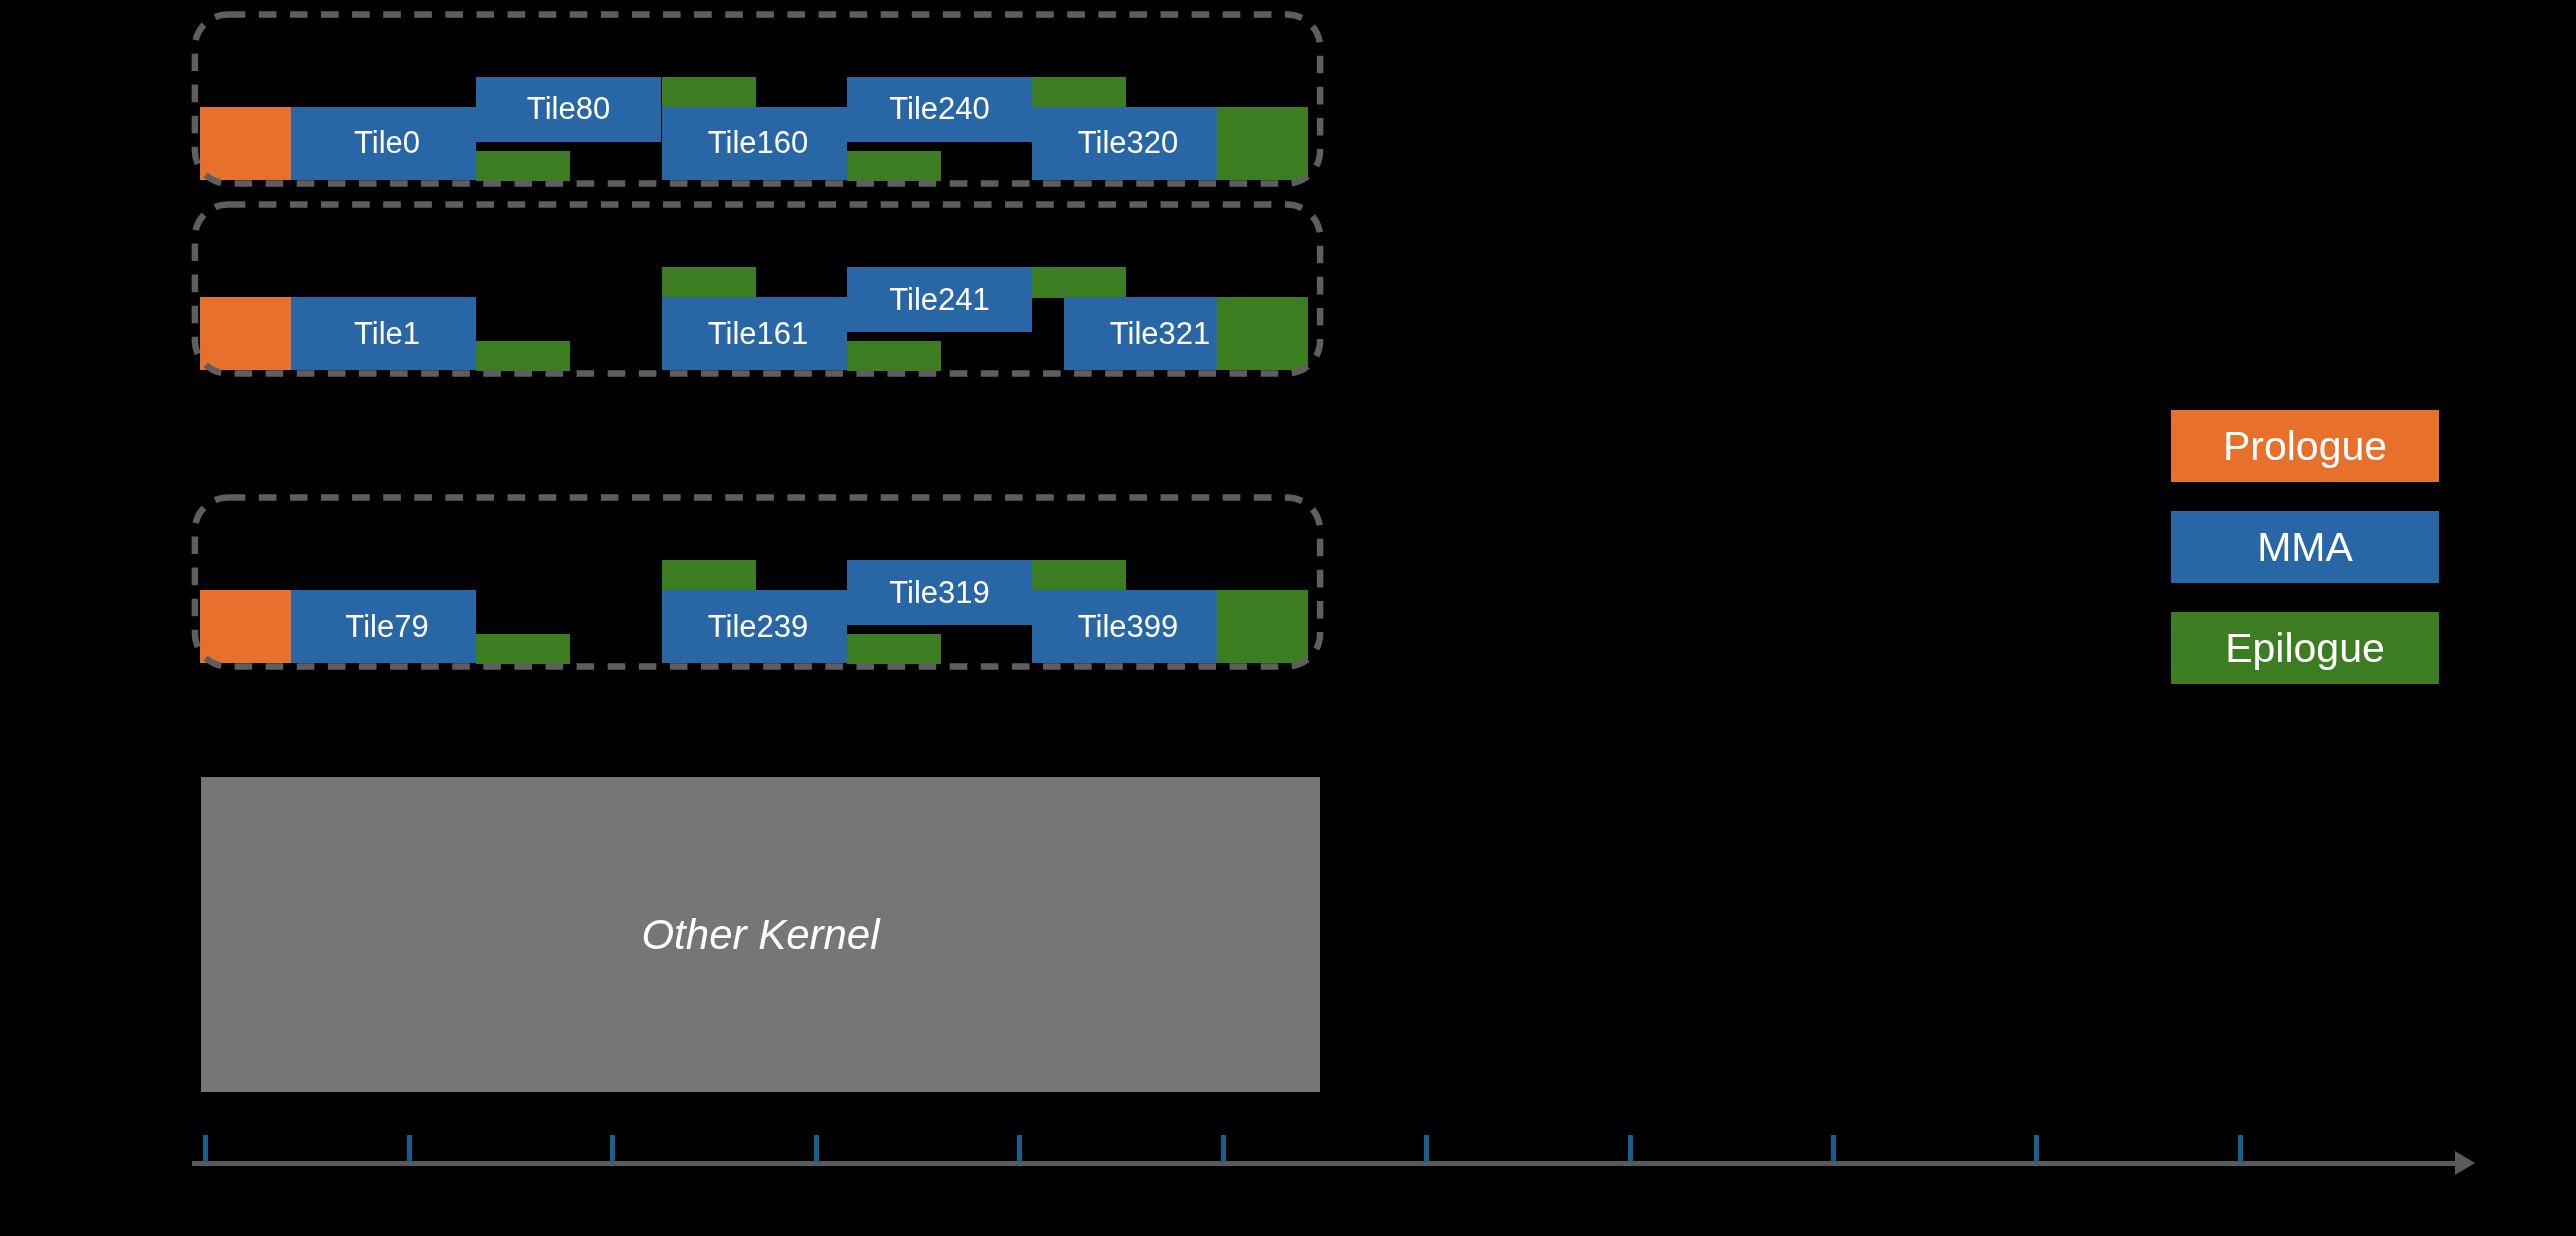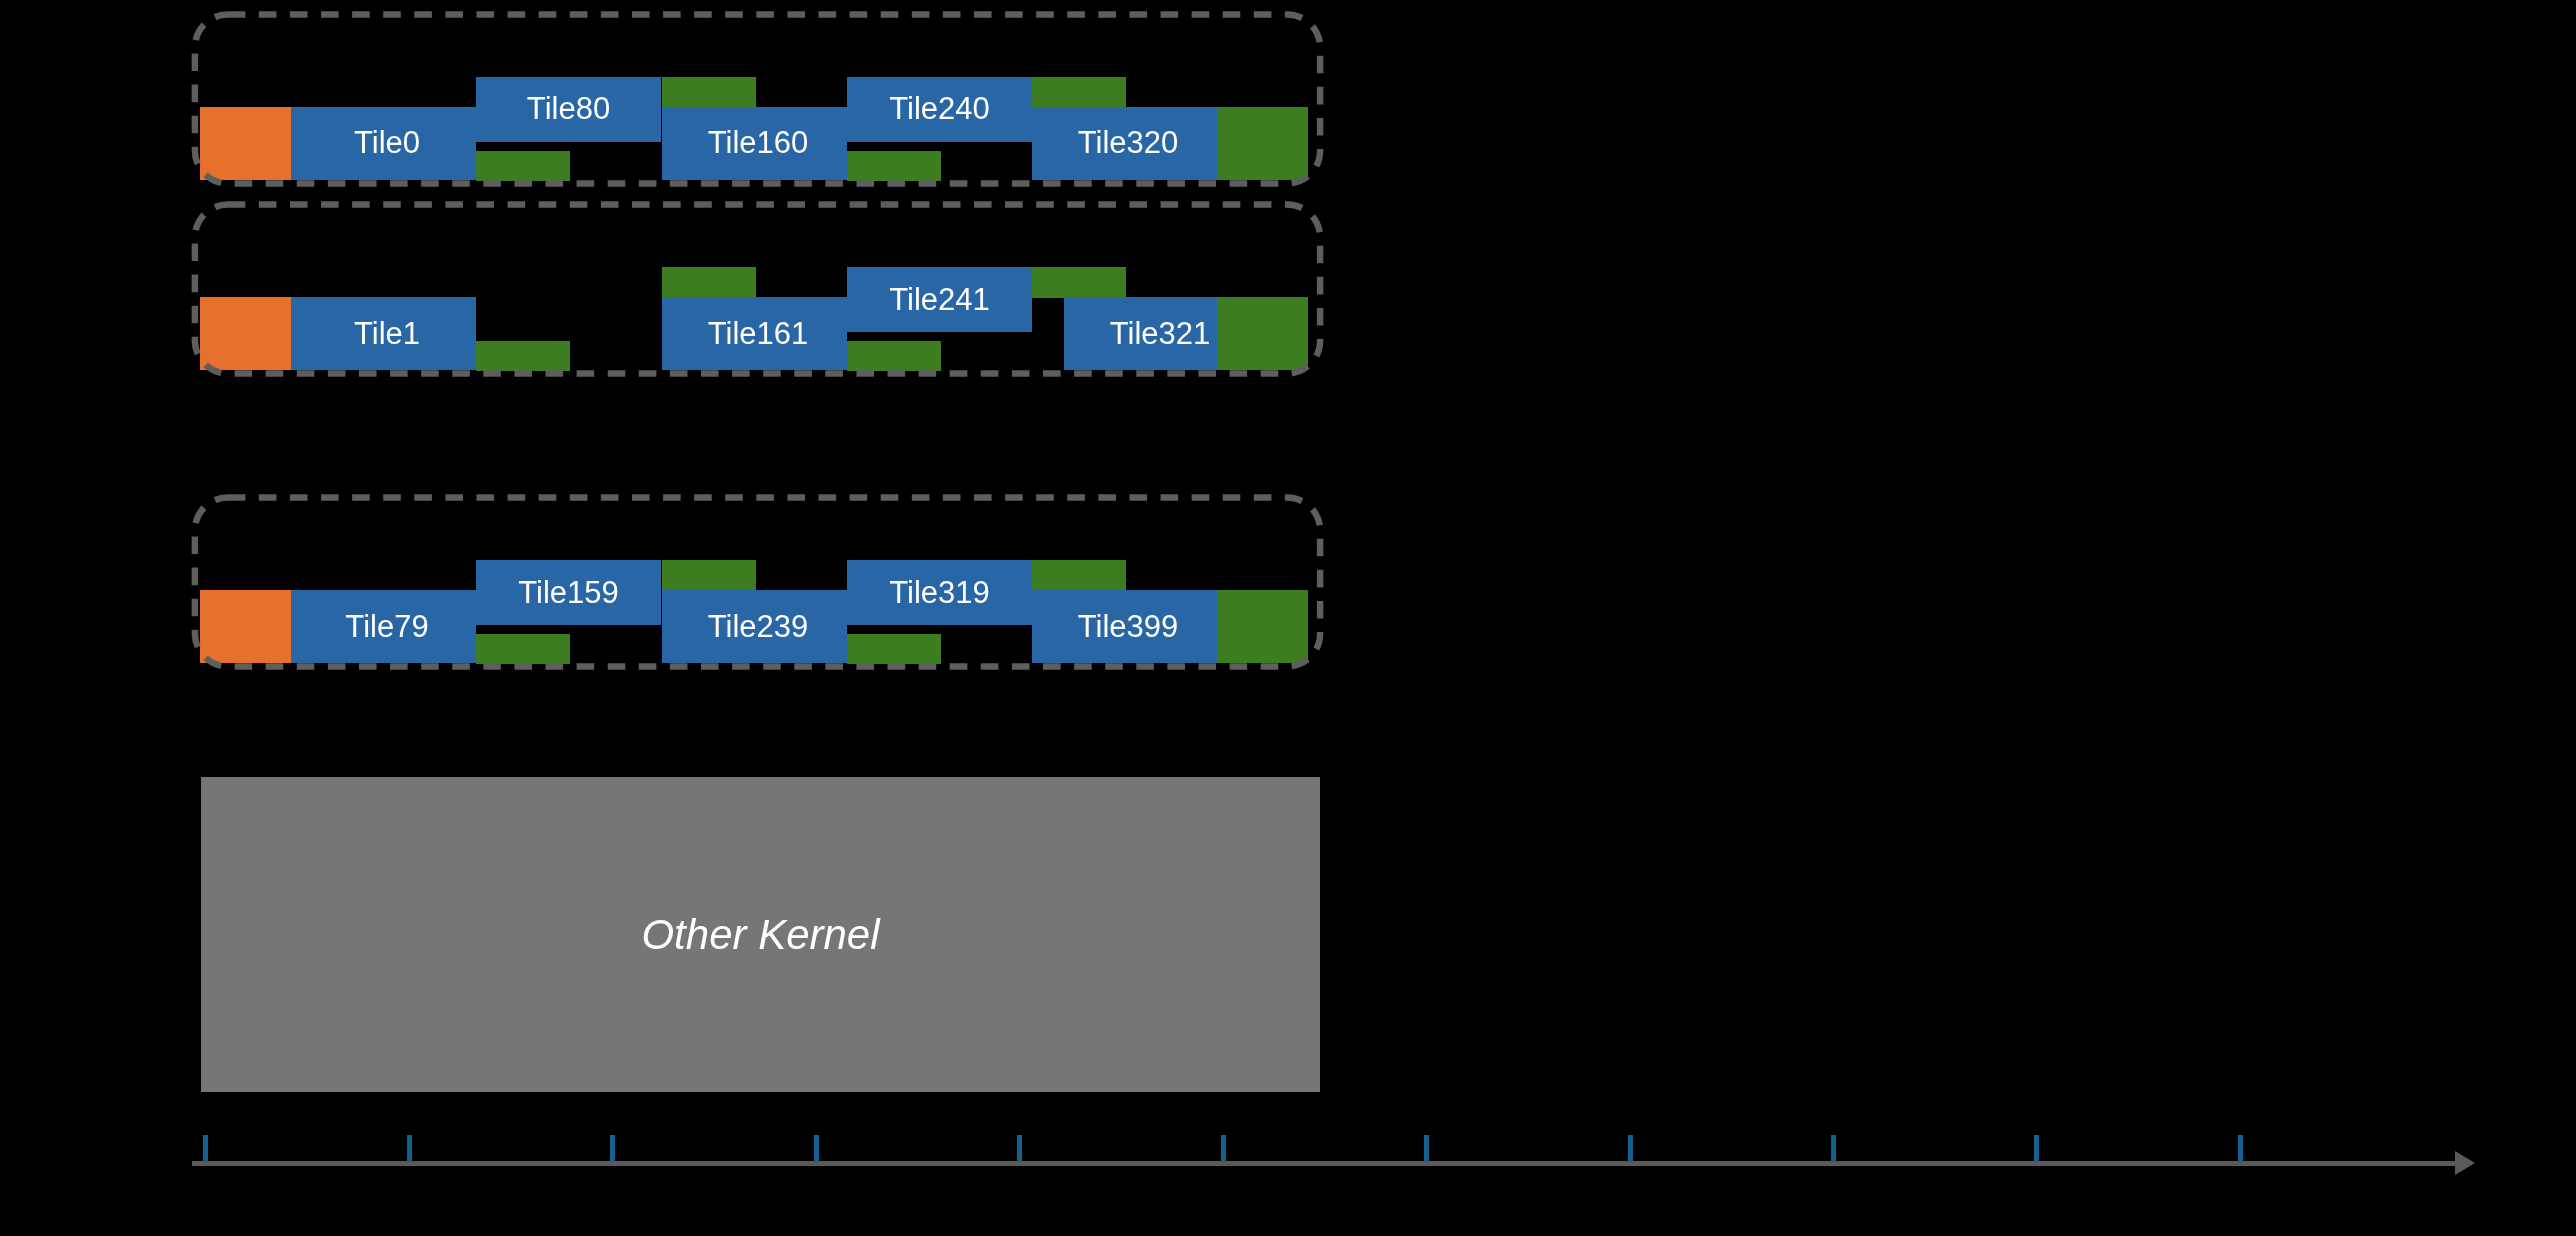--- a/index.html
+++ b/index.html
@@ -107,38 +107,46 @@
 
   <div class="wave" style="top:494px">
     <svg class="wave-border" viewBox="0 0 1930 300">
       <rect x="6" y="6" width="1918" height="288" rx="56" fill="none" style="stroke:var(--dash)" stroke-width="11" stroke-dasharray="30 23"></rect>
     </svg>
     <div class="blk prologue"></div>
     <div class="blk tile lower" style="left:101px">
         <span>Tile79</span>
       </div>
     <div class="blk epi low" style="left:286px"></div>
-    <div class="blk tile upper" style="left:286px">
-        <span>Tile159</span>
-      </div>
     <div class="blk epi up" style="left:472px"></div>
     <div class="blk tile lower" style="left:472px">
         <span>Tile239</span>
       </div>
     <div class="blk epi low" style="left:657px"></div>
     <div class="blk tile upper" style="left:657px">
         <span>Tile319</span>
       </div>
     <div class="blk epi up" style="left:842px"></div>
     <div class="blk tile lower" style="left:842px">
         <span>Tile399</span>
       </div>
     <div class="blk epi final" style="left:1027px"></div>
   </div>
 
+  <div class="legend">
+    <div class="legend-item prologue-swatch">
+      <span>Prologue</span>
+    </div>
+    <div class="legend-item mma-swatch">
+      <span>MMA</span>
+    </div>
+    <div class="legend-item epilogue-swatch">
+      <span>Epilogue</span>
+    </div>
+  </div>
 
   <div class="other-kernel">
     <span>Other Kernel</span>
   </div>
 
   <div>
     <div class="axis-line"></div>
     <div class="axis-arrow"></div>
     <div id="ticks">
         <div class="tick" style="left: 203px;"></div>

